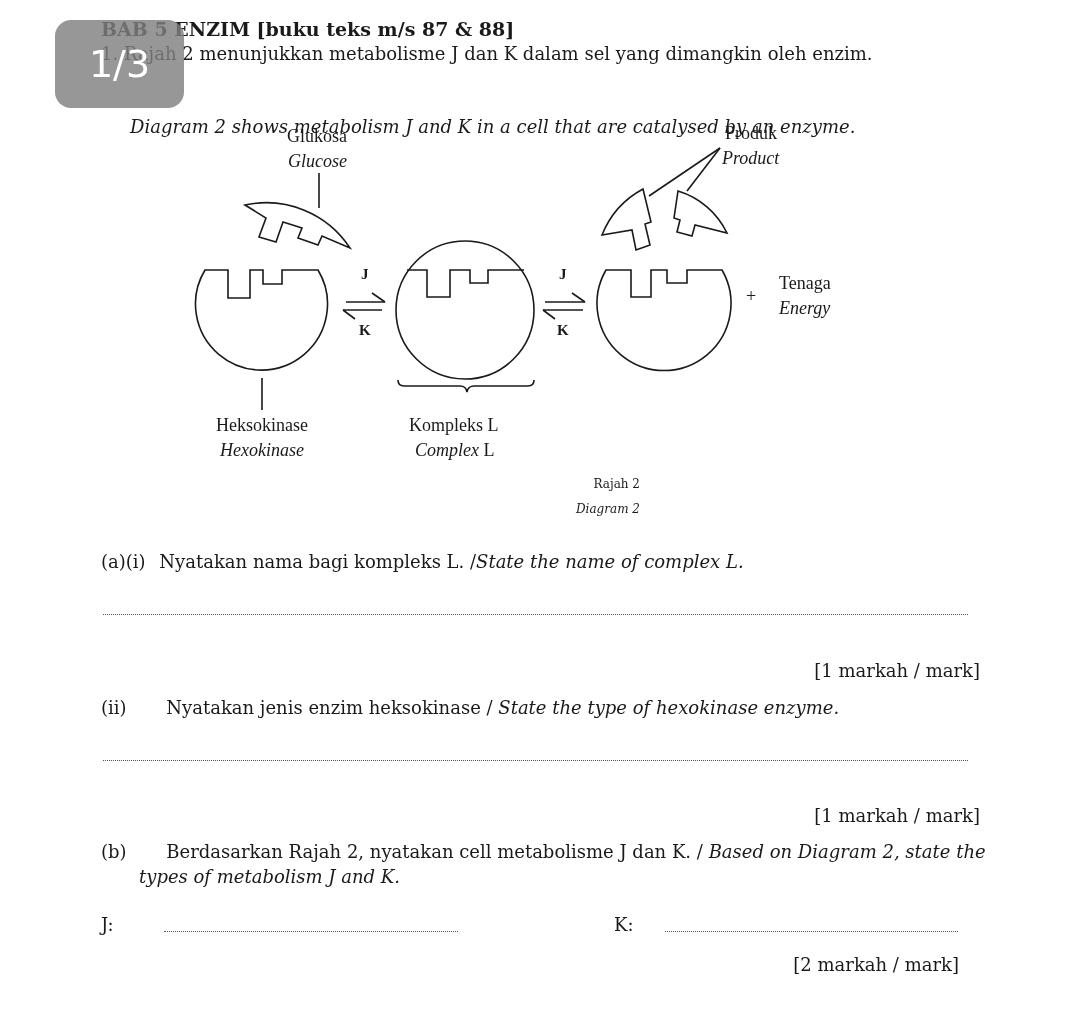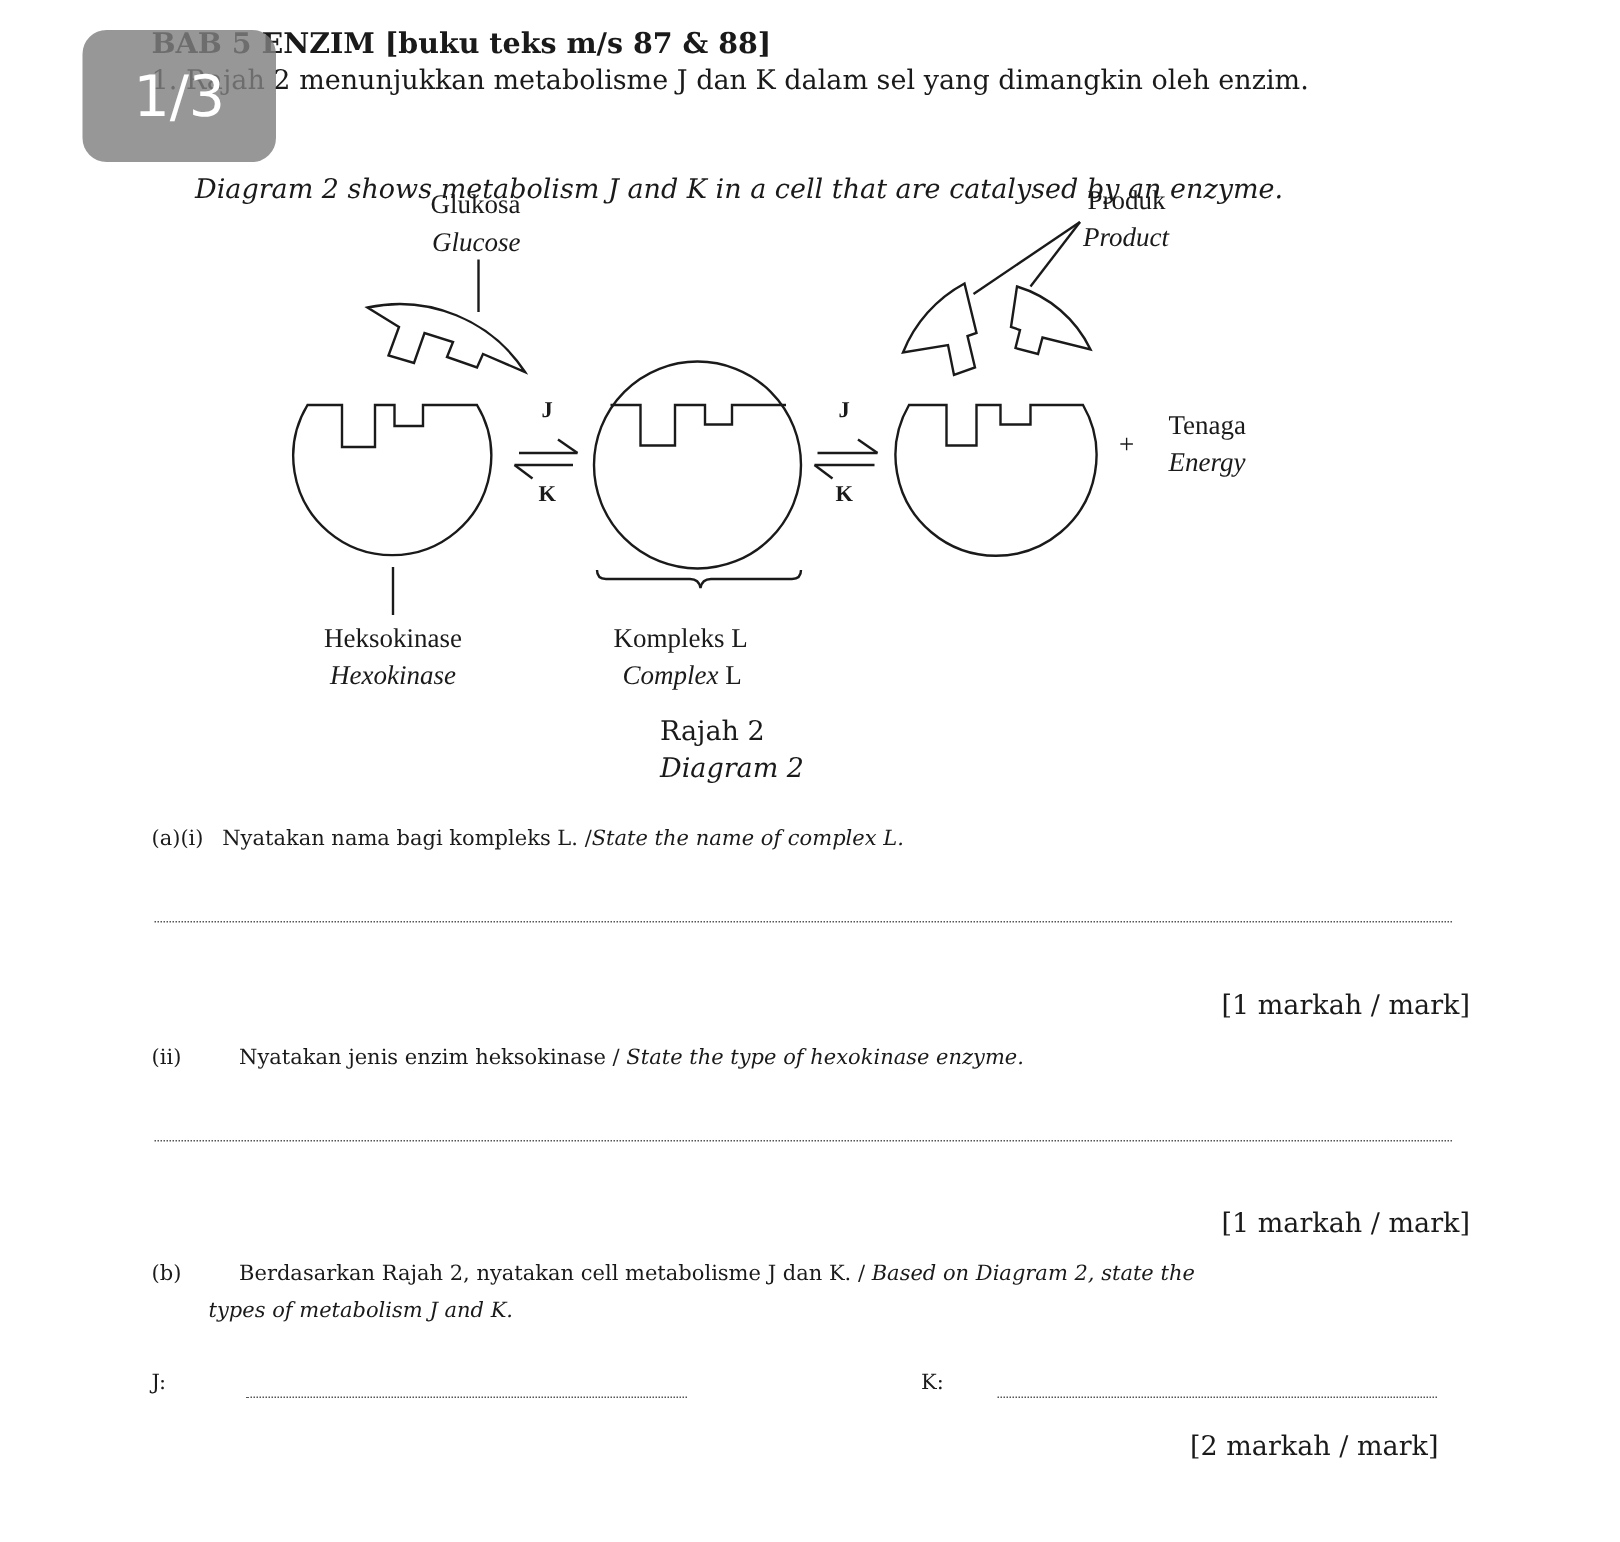--- a/index.html
+++ b/index.html
@@ -15,22 +15,22 @@
     .page-badge {
       left: 55px; top: 20px; width: 129px; height: 88px;
       background: rgba(128,128,128,0.82); border-radius: 16px;
       color: #ffffff; font-family: "DejaVu Sans", "Liberation Sans", sans-serif;
       font-size: 38px; display: flex; align-items: center; justify-content: center;
       box-sizing: border-box;
     }
     .diagram { left: 0; top: 0; width: 1080px; height: 540px; }
     .lbl { font-family: "Liberation Serif", "DejaVu Serif", serif; font-size: 18px; }
     .lbl-i { font-style: italic; }
-    .caption { font-size: 18px; text-align: left; width: 200px; }
-    .q { font-size: 14px; }
+    .caption { font-size: 12px; text-align: right; width: 200px; }
+    .q { font-size: 18px; }
     .q-it { font-style: italic; }
     .dots { border-bottom: 1.5px dotted #555; height: 0; }
     .mark { font-size: 18px; margin-top: 14px; }
   </style>
 </head>
 <body>
 
 <div class="abs chapter">BAB 5 ENZIM  [buku teks m/s 87 &amp; 88]</div>
 <div class="abs q-line1">
   <span>1.</span>

